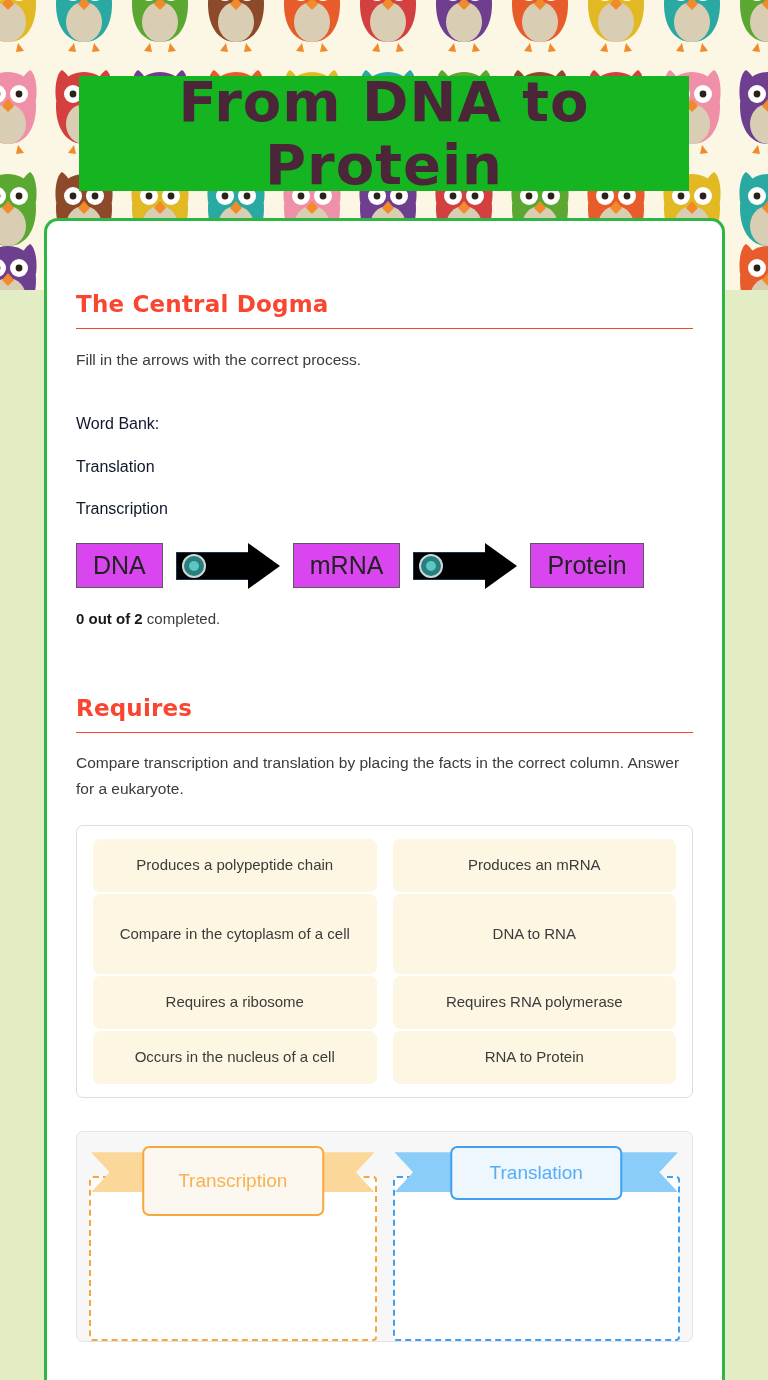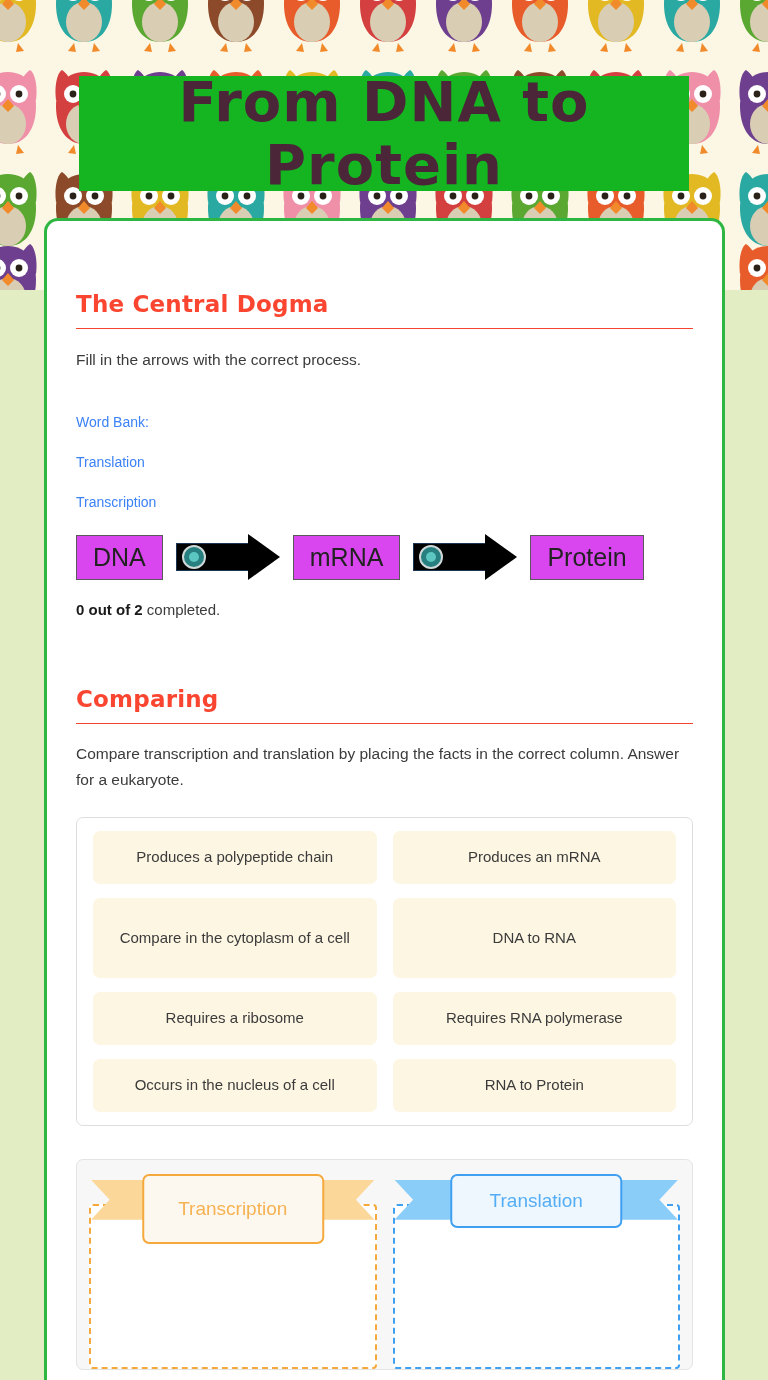--- a/index.html
+++ b/index.html
@@ -80,22 +80,22 @@
     color: #3b3b3b;
     line-height: 1.7;
   }
 
   
   #central-dogma { padding-top: 70px; }
   #central-dogma-desc { margin-top: 18px; }
 
   #word-bank { margin-top: 40px; }
   #word-bank .wb-line {
-    font-size: 14px;
-    color: #3b82f6;
+    font-size: 16px;
+    color: #0f172a;
     line-height: 1.4;
     margin-bottom: 20px;
   }
 
   
   #flow-diagram {
     margin-top: 22px;
     display: flex;
     align-items: center;
   }
@@ -166,21 +166,21 @@
     max-width: 615px;
   }
 
   #facts-panel {
     margin-top: 23px;
     border: 1px solid #dedede;
     border-radius: 7px;
     padding: 13px 16px;
     display: grid;
     grid-template-columns: 1fr 1fr;
-    gap: 14px 16px;
+    gap: 2px 16px;
   }
   .fact-tile {
     background: #fdf6e3;
     border-radius: 7px;
     min-height: 53px;
     display: flex;
     align-items: center;
     justify-content: center;
     text-align: center;
     padding: 10px 14px;
@@ -377,21 +377,21 @@
 
       <div class="flow-node">Protein</div>
     </div>
 
     <div id="completion-status">
       <b>0 out of 2</b><span> completed.</span>
     </div>
   </div>
 
   <div class="section" id="comparing">
-    <div class="section-title">Comparing</div>
+    <div class="section-title">Requires</div>
     <div class="section-rule"></div>
     <div class="section-desc" id="comparing-desc">Compare transcription and translation by placing the facts in the correct column.  Answer for a eukaryote.</div>
 
     <div id="facts-panel">
       <div class="fact-tile">Produces a polypeptide chain</div>
       <div class="fact-tile">Produces an mRNA</div>
       <div class="fact-tile tall">Compare in the cytoplasm of a cell</div>
       <div class="fact-tile">DNA to RNA</div>
       <div class="fact-tile">Requires a ribosome</div>
       <div class="fact-tile">Requires RNA polymerase</div>

